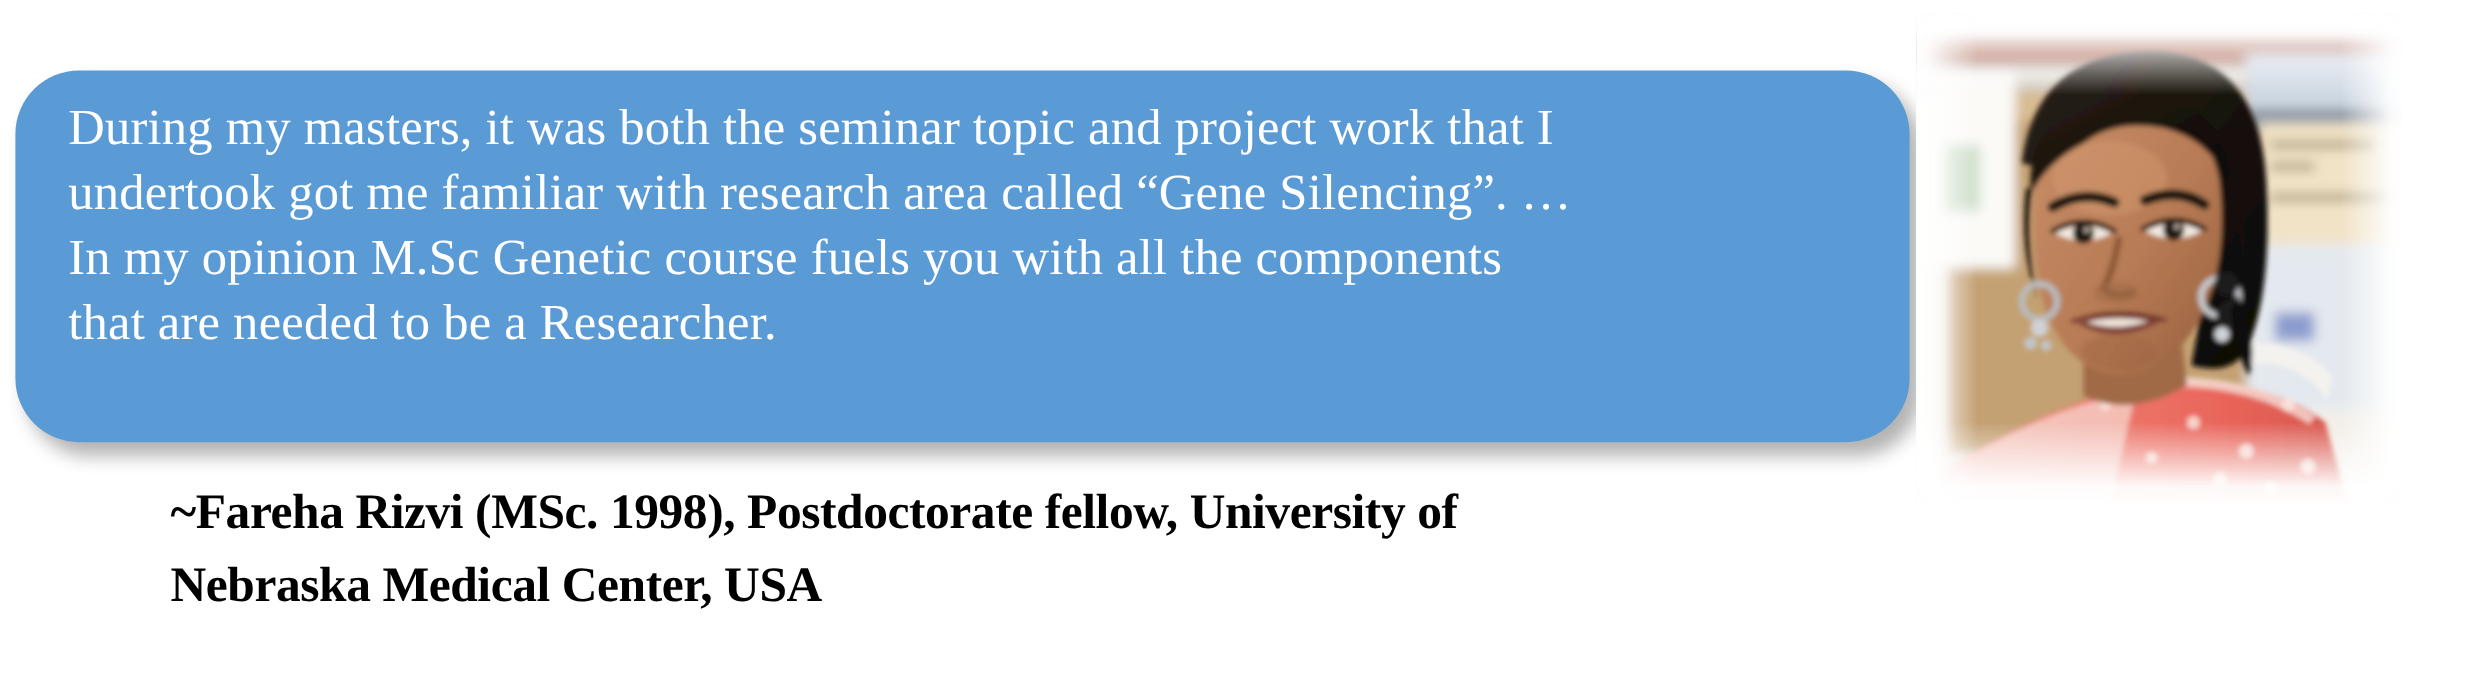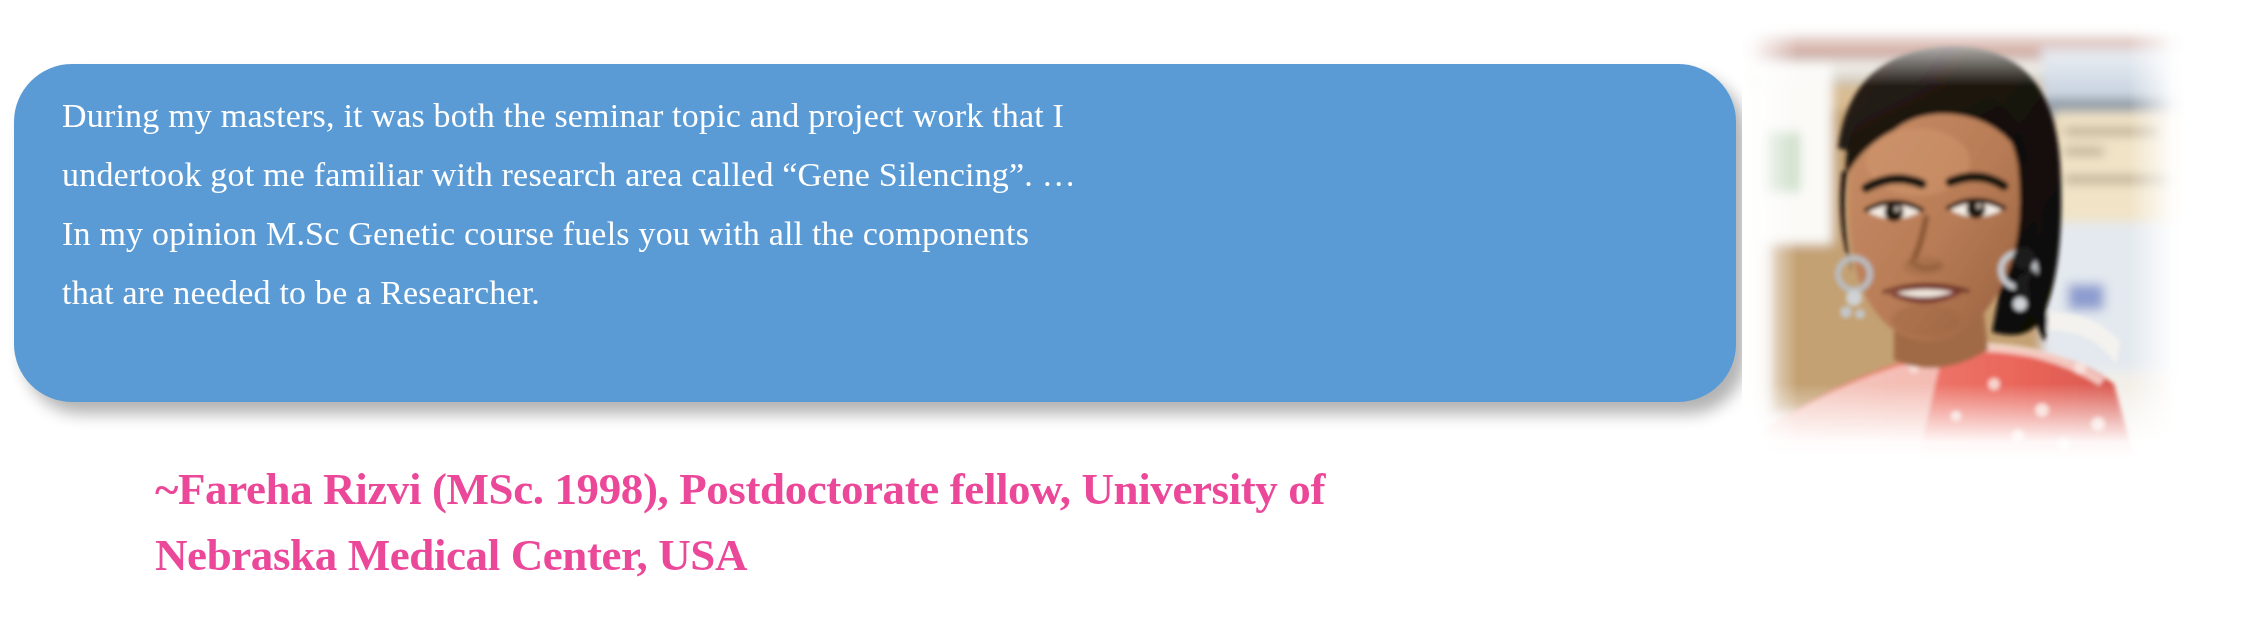--- a/index.html
+++ b/index.html
@@ -33,34 +33,34 @@
     box-sizing: border-box;
     background: #5b9bd5;
     border-radius: 58px;
     box-shadow: 10px 12px 16px rgba(0,0,0,0.30);
     padding: 22px 40px 0 48px;
   }
 
   #quote-text {
     color: #ffffff;
     font-family: "Liberation Serif", serif;
-    font-size: 34px;
+    font-size: 46px;
     line-height: 59px;
     letter-spacing: 0.2px;
     white-space: pre-line;
     margin: 0;
   }
 
   
   #attribution {
     position: absolute;
     left: 155px;
-    top: 456px;
+    top: 432px;
     width: 1420px;
-    color: #ec4899;
+    color: #000000;
     font-family: "Liberation Serif", serif;
     font-weight: bold;
     font-size: 45px;
     line-height: 66px;
     white-space: pre-line;
     letter-spacing: -0.4px;
   }
 
   
   #portrait-frame {

